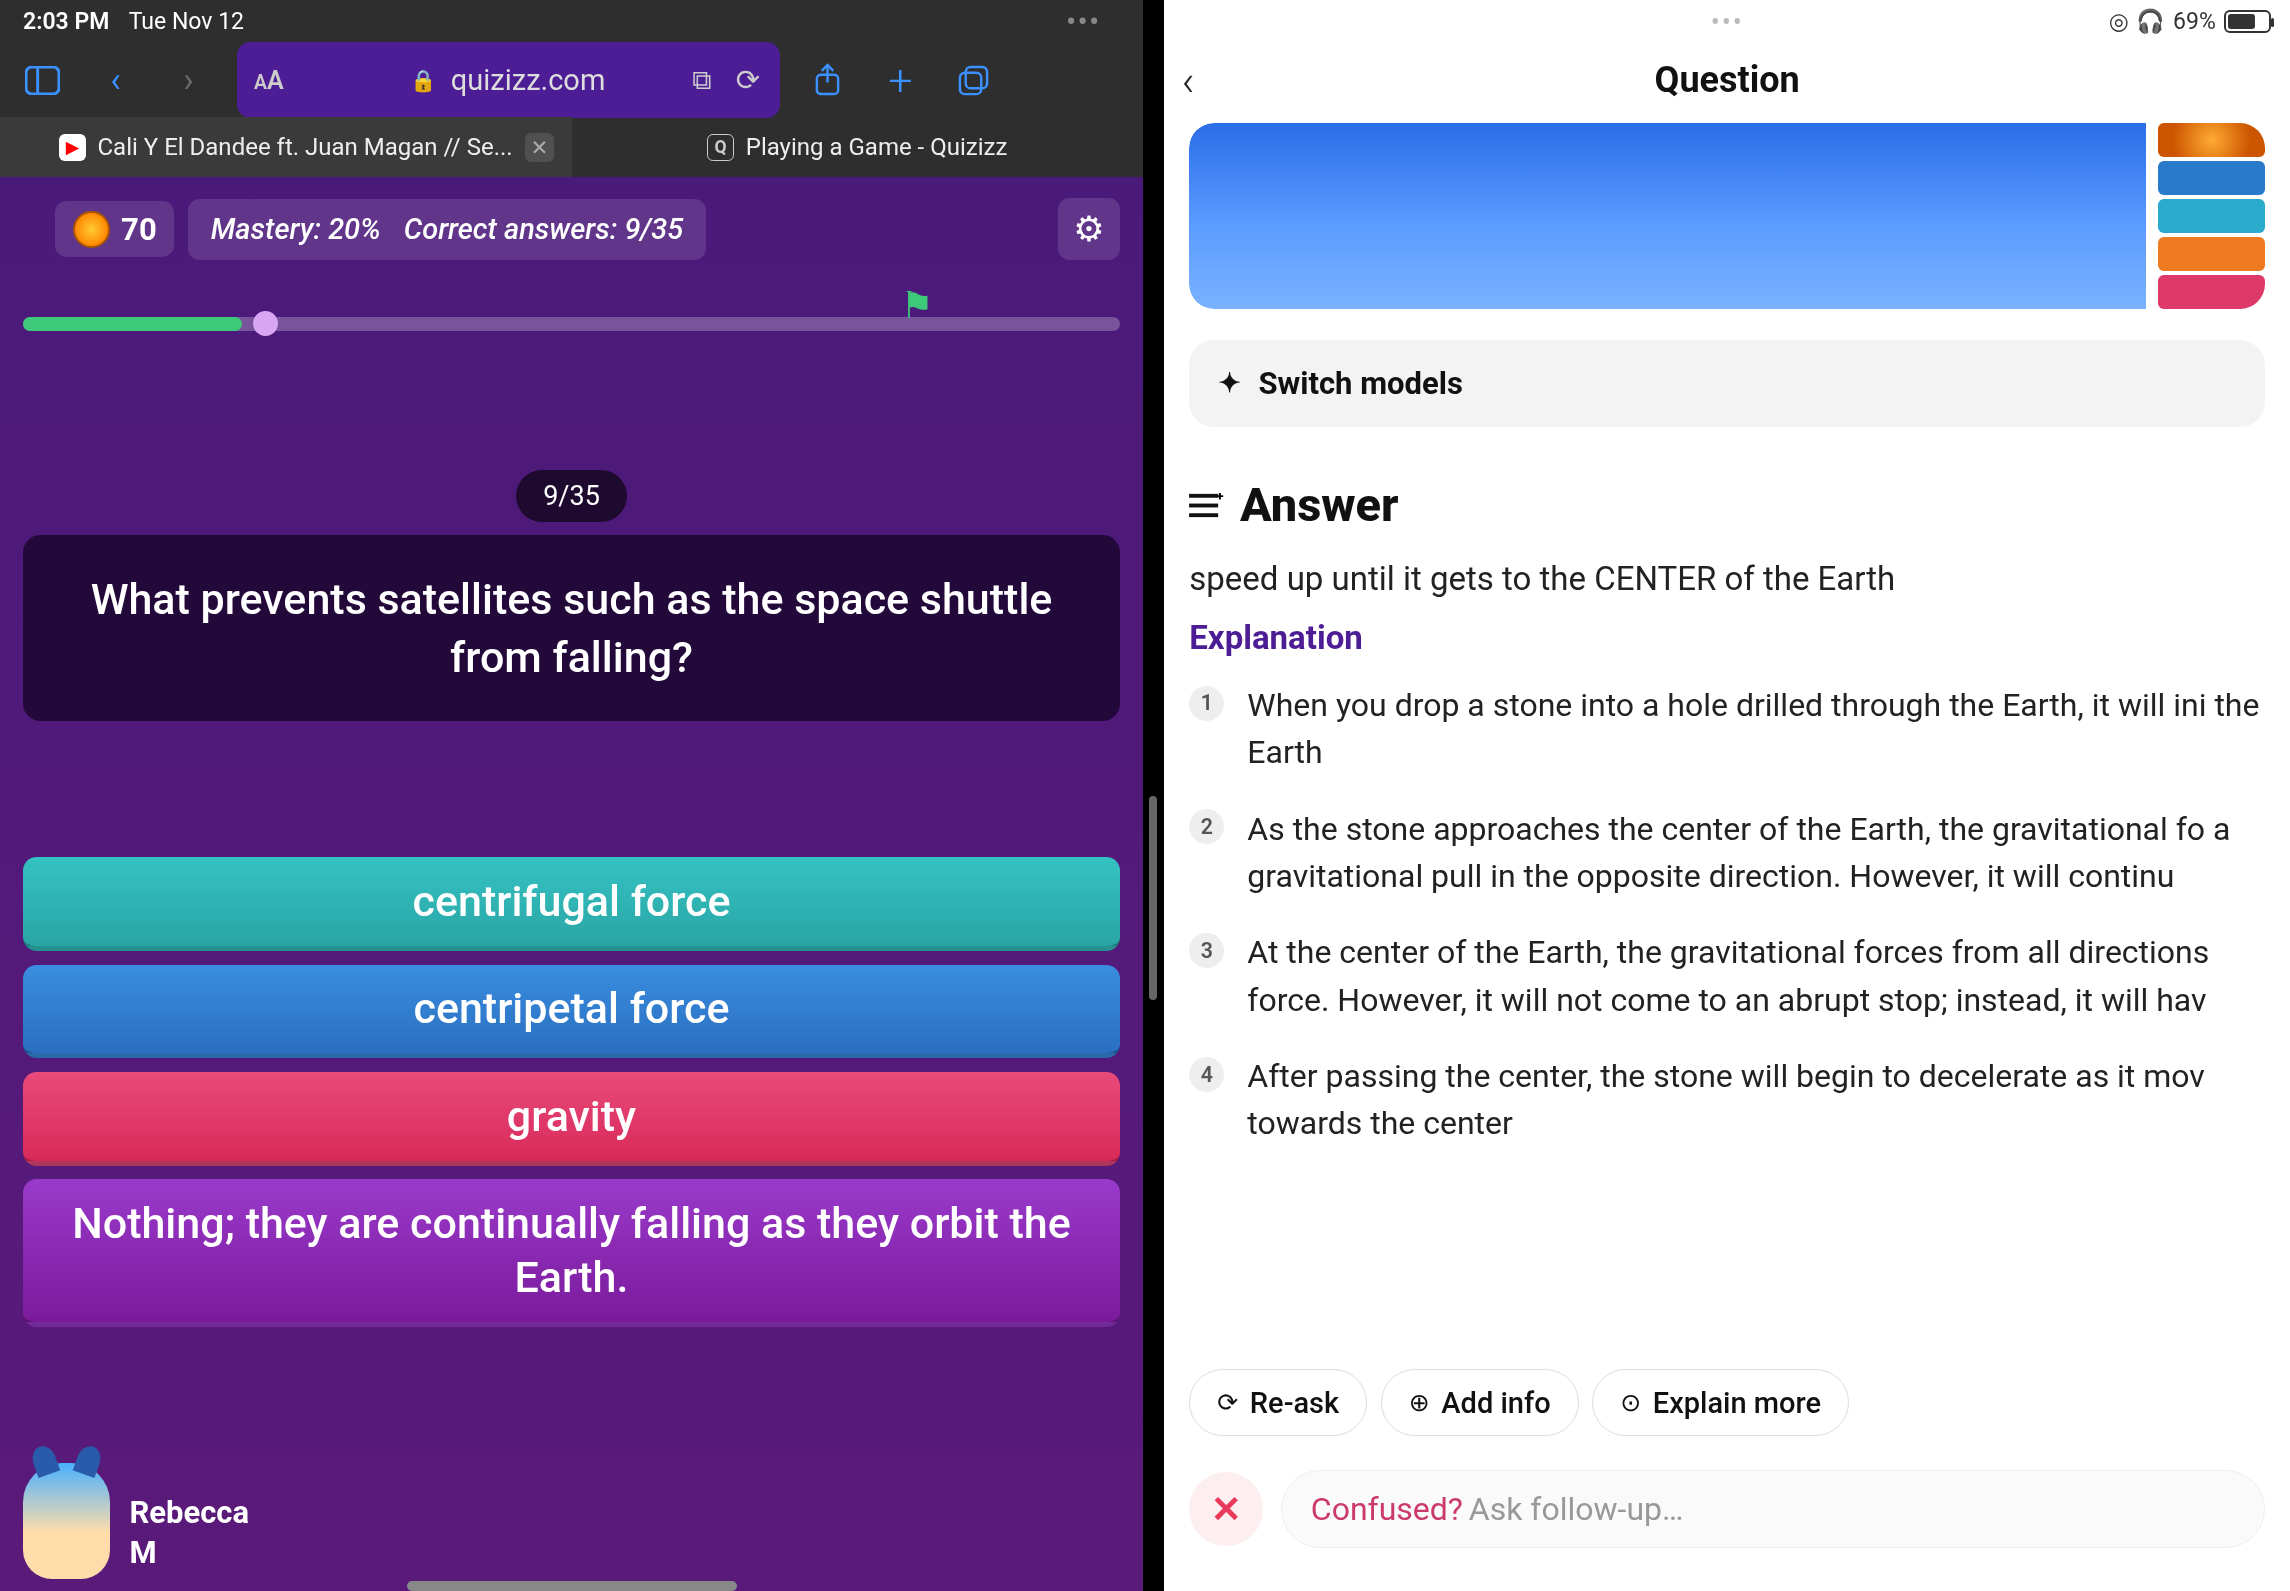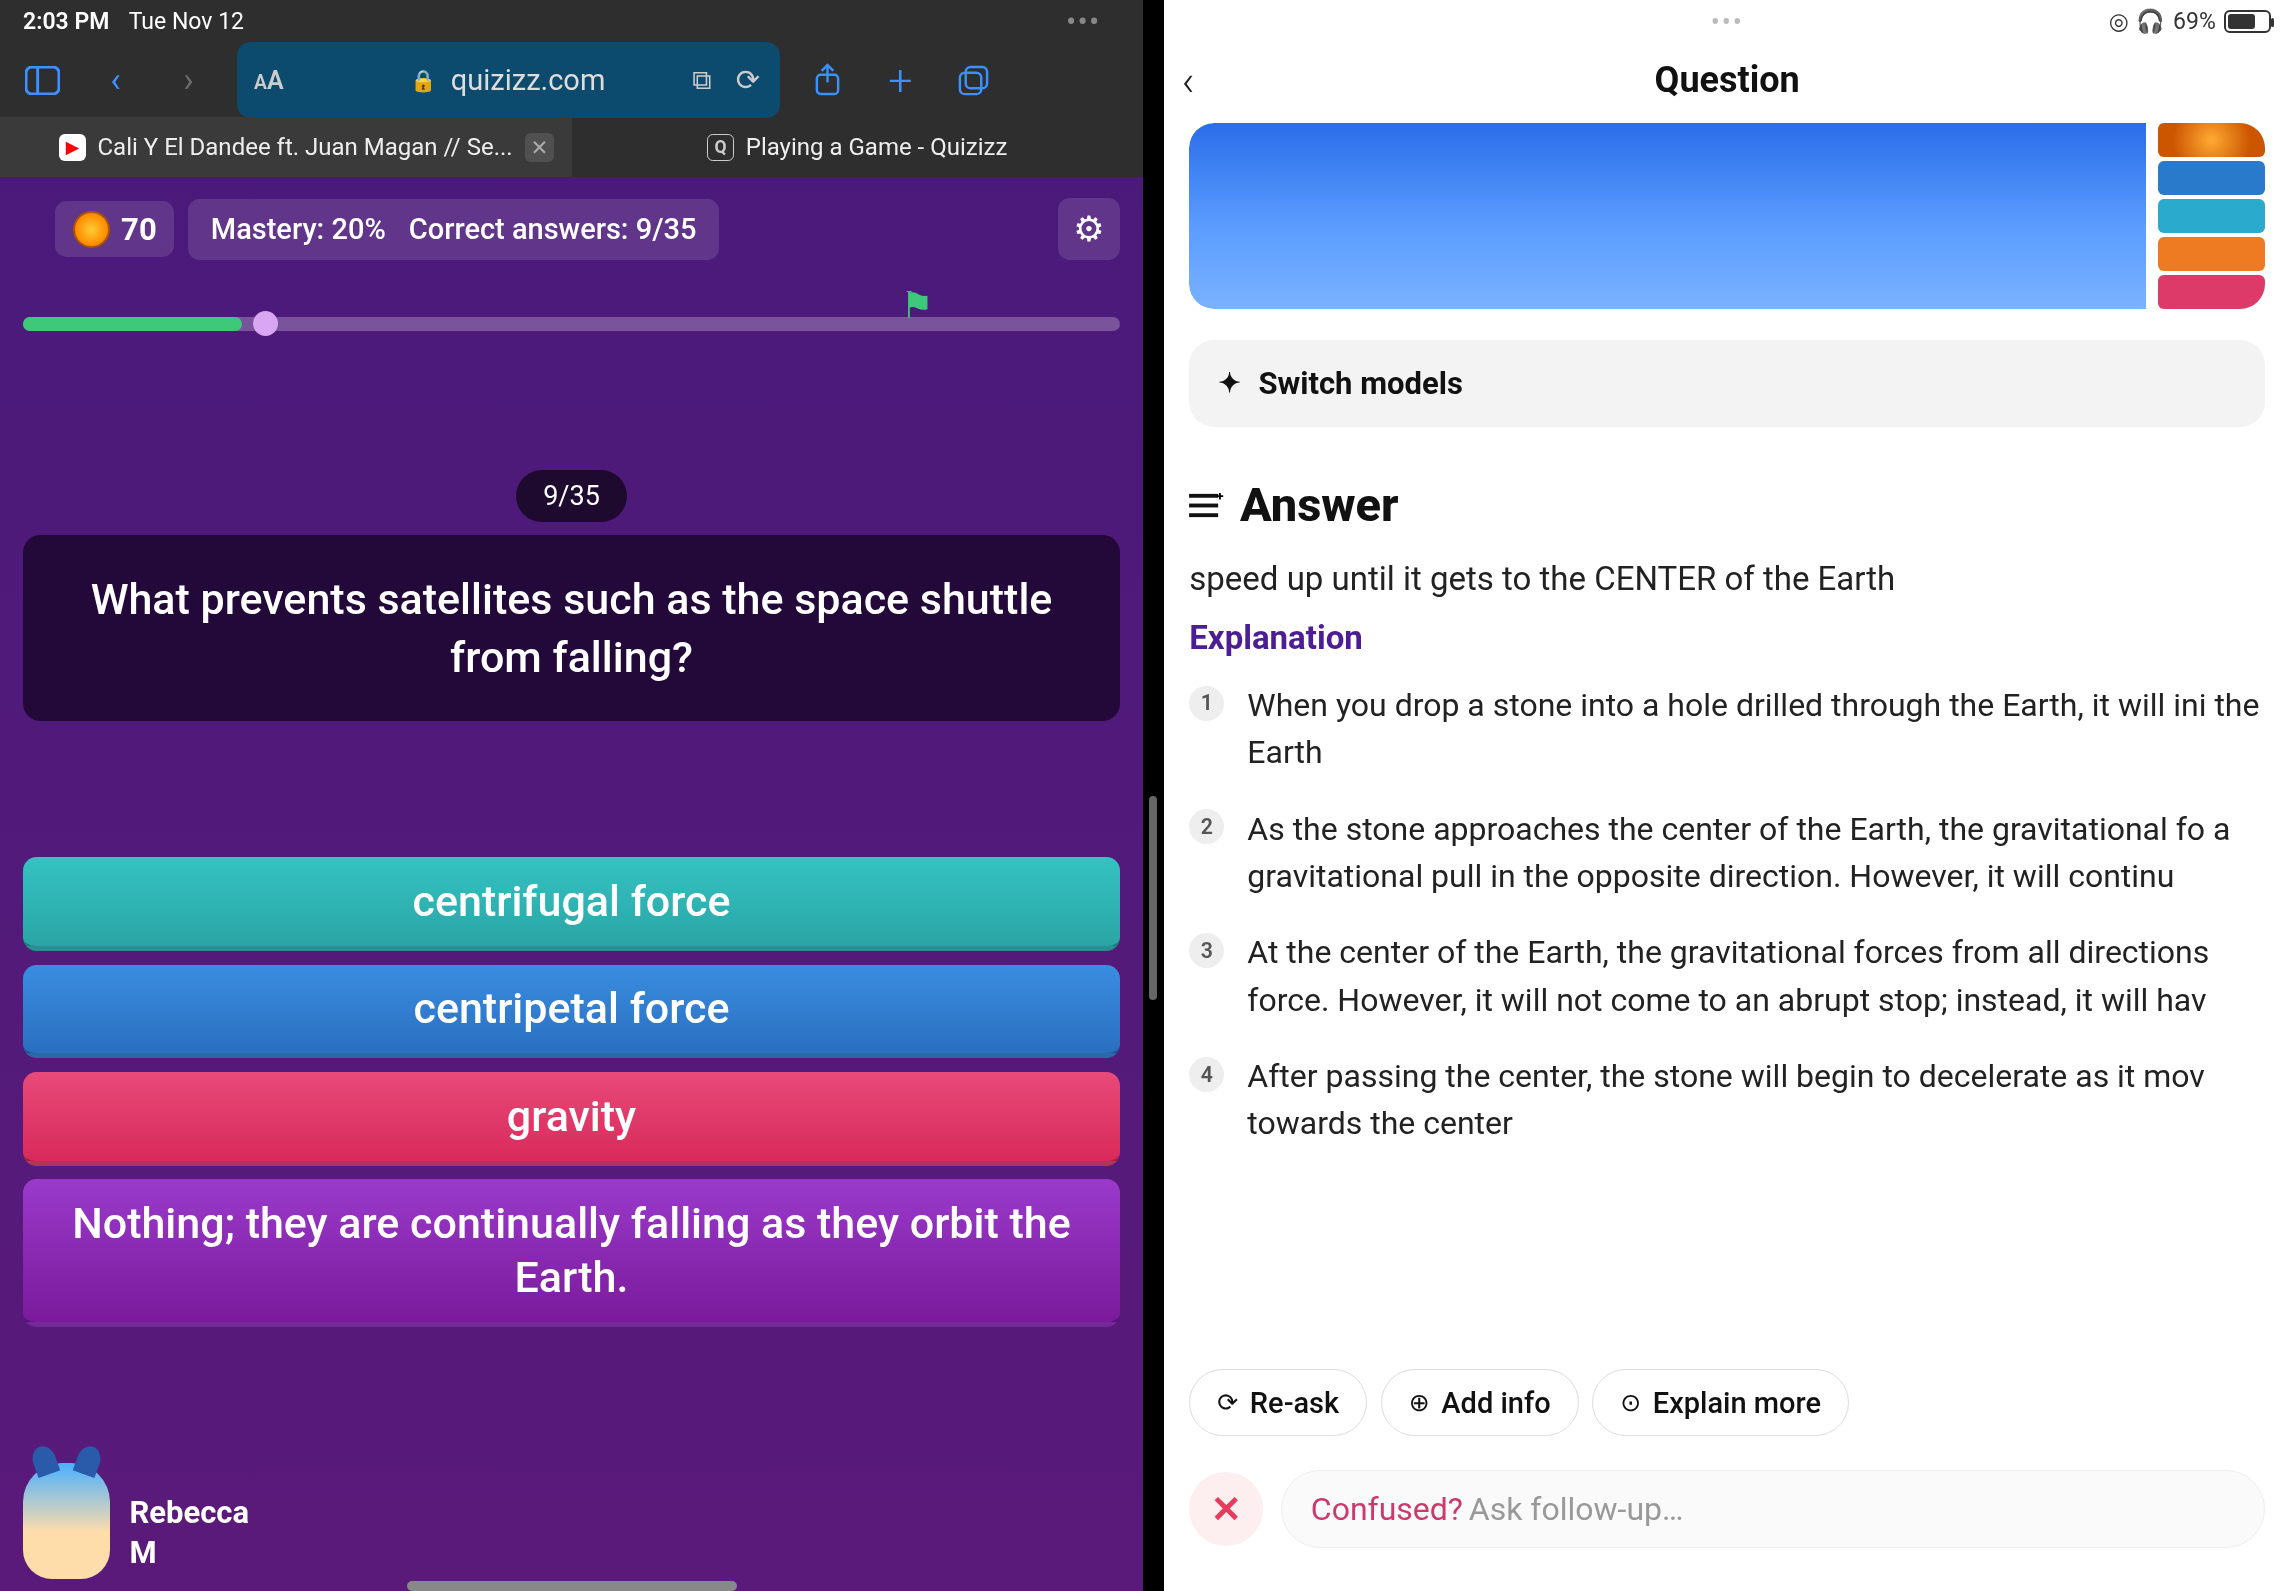--- a/index.html
+++ b/index.html
@@ -12,21 +12,21 @@
   .status-bar { height: 43px; display: flex; align-items: center; padding: 0 23px; color: #fff; font-size: 23px; font-weight: 600; gap: 19.4px; }
   .status-bar .date { font-weight: 400; }
   .status-bar .dots { margin-left: auto; margin-right: 19.4px; color: #888; font-size: 27px; letter-spacing: 1.9px; }
 
   
   .safari-bar { height: 74px; display: flex; align-items: center; padding: 0 17.5px; gap: 23px; }
   .sb-btn { width: 50px; height: 50px; display:flex; align-items:center; justify-content:center; border-radius: 9.7px; font-size: 35px; }
   .sb-sidebar { color: #3a91ff; }
   .sb-back { color: #3a91ff; }
   .sb-fwd { color: #6a6a6a; }
-  .addr { flex: 0 0 543px; height: 76px; background: #0c4a6e; border-radius: 13.6px; display: flex; align-items: center; justify-content: center; color: #ddd; font-size: 29px; gap: 13.6px; position: relative; }
+  .addr { flex: 0 0 543px; height: 76px; background: #4c1d95; border-radius: 13.6px; display: flex; align-items: center; justify-content: center; color: #ddd; font-size: 29px; gap: 13.6px; position: relative; }
   .addr .aa { position:absolute; left: 17.5px; font-size: 25px; font-weight:600; color:#ccc; }
   .addr .aa .small { font-size: 19.4px; }
   .addr .lock { font-size: 21.3px; color:#bbb; }
   .addr .ext { position:absolute; right: 68px; color:#ccc; font-size:27px; }
   .addr .reload { position:absolute; right: 19.4px; color:#ccc; font-size:29px; }
   .sb-share, .sb-plus, .sb-tabs { color:#3a91ff; }
 
   
   .tab-strip { height: 60px; display:flex; background:#2e2e2e; }
   .tab { flex:1; display:flex; align-items:center; justify-content:center; gap:11.6px; font-size:24px; color:#eee; position:relative; }
@@ -35,21 +35,21 @@
   .tab .yt { background:#fff; color:#f00; }
   .tab .qz { border:1.9px solid #ccc; color:#ccc; border-radius:5.8px; font-weight:700; font-size:17.5px; }
   .tab .close-x { position:absolute; right:17.5px; color:#aaa; font-size:21.3px; background:#505050; width:29px; height:29px; border-radius:5.8px; display:flex; align-items:center; justify-content:center;}
 
   
   .quiz { flex:1; background: linear-gradient(180deg, #4a1a7a 0%, #5a1a7a 100%); display:flex; flex-direction:column; position:relative; padding: 21.3px 23px 0; }
 
   .quiz-top { display:flex; align-items:center; gap:13.6px;margin-left:32px; }
   .coins { background: rgba(255,255,255,0.12); border-radius:11.6px; padding: 9.7px 17.5px; display:flex; align-items:center; gap:11.6px; color:#fff; font-size:31px; font-weight:700; }
   .coin-ico { width:37px; height:37px; border-radius:50%; background: radial-gradient(circle, #ffcc33 0%, #ff8800 70%); border:2.9px solid #aa5500; }
-  .stats { background: rgba(255,255,255,0.12); border-radius:11.6px; padding: 13.6px 23px; color:#fff; font-size:29px; font-weight:500; display:flex; gap:23px; }
+  .stats { background: rgba(255,255,255,0.12); border-radius:11.6px; padding: 13.6px 23px; color:#fff; font-size:29px; font-weight:500; display:flex; gap:23px;font-style:italic; }
   .gear-wrap { margin-left:auto; background: rgba(255,255,255,0.12); border-radius:11.6px; width:62px; height:62px; display:flex; align-items:center; justify-content:center; color:#fff; font-size:35px; }
 
   .progress-wrap { margin-top: 47px; position:relative; height: 27px; }
   .progress-track { position:absolute; top:9.7px; left:0; right:0; height:13.6px; background: rgba(255,255,255,0.25); border-radius:9.7px; }
   .progress-green { position:absolute; top:9.7px; left:0; height:13.6px; background:#3ec97a; border-radius:9.7px; width: 20%; }
   .progress-dot { position:absolute; top:3.9px; width:25px; height:25px; border-radius:50%; background:#d8a6f2; left: 21%; }
   .flag { position:absolute; top:-23px; left: 80%; font-size:37px; color:#3ec97a; }
 
   .q-counter { margin: 136px auto 0; background:#1e0a2e; color:#fff; font-size:27px; padding:9.7px 27px; border-radius:29px; width:max-content; }
   .q-card { margin-top: 13.6px; background:#23083a; border-radius:17.5px; padding: 35px 39px; color:#fff; font-size:43px; font-weight:500; text-align:center; line-height:1.35; }

